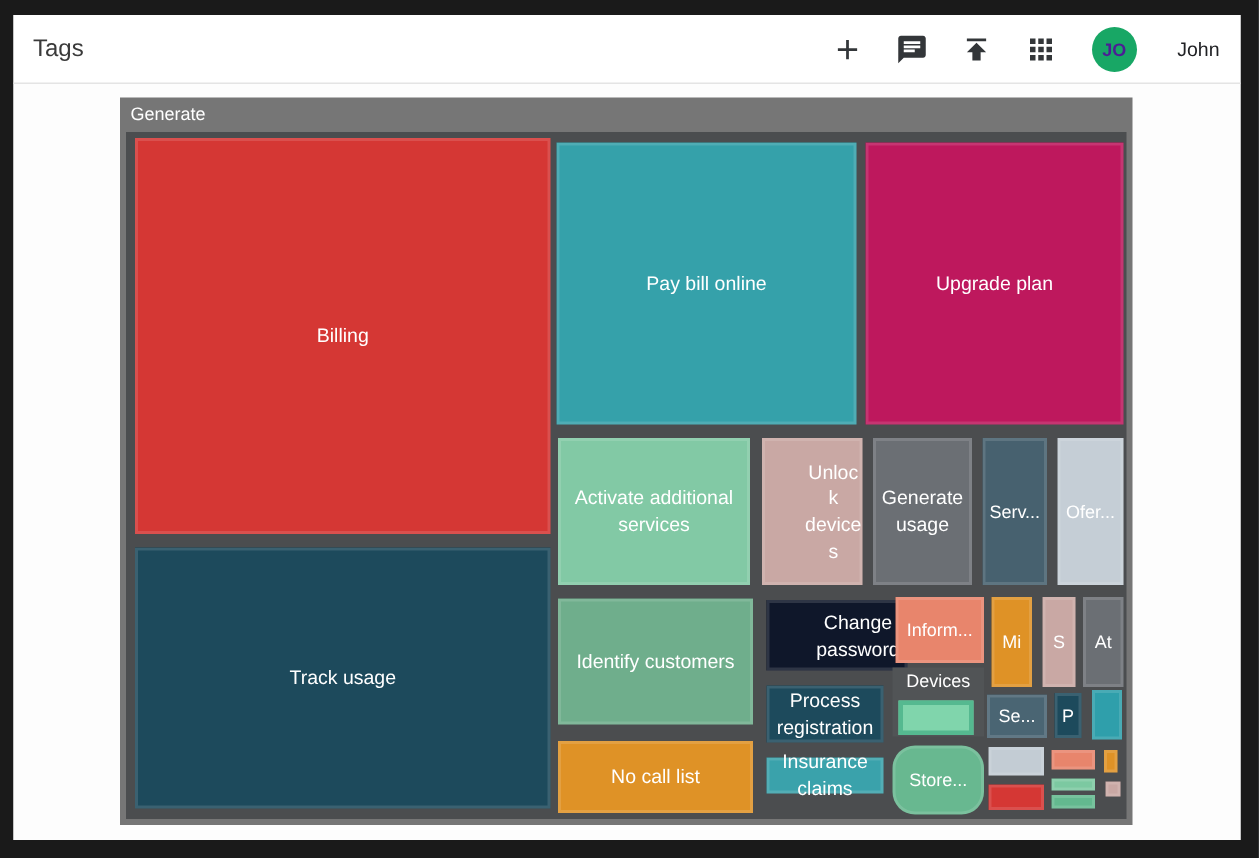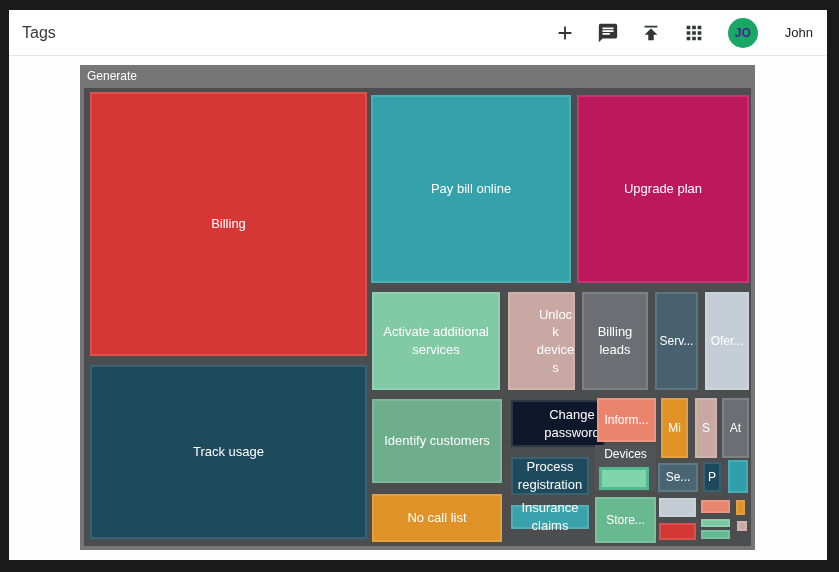--- a/index.html
+++ b/index.html
@@ -99,21 +99,21 @@
           <div class="tile" style="left: 493px; top: 7px; width: 172px; height: 188px; background: #be185d;">
             <span class="tile-label">Upgrade plan</span>
           </div>
           <div class="tile" style="left: 288px; top: 204px; width: 128px; height: 98px; background: rgb(130, 201, 165);">
             <span class="tile-label">Activate additional services</span>
           </div>
           <div class="tile" style="left: 424px; top: 204px; width: 67px; height: 98px; background: rgb(201, 168, 164); padding-left: 28px;">
             <span class="tile-label">Unlock devices</span>
           </div>
           <div class="tile" style="left: 498px; top: 204px; width: 66px; height: 98px; background: rgb(107, 111, 116);">
-            <span class="tile-label">Billing leads</span>
+            <span class="tile-label">Generate usage</span>
           </div>
           <div class="tile" style="left: 571px; top: 204px; width: 43px; height: 98px; background: rgb(71, 97, 111);">
             <span class="tile-label" style="font-size: 12px;">Serv...</span>
           </div>
           <div class="tile" style="left: 621px; top: 204px; width: 44px; height: 98px; background: rgb(197, 206, 214);">
             <span class="tile-label" style="font-size: 12px;">Ofer...</span>
           </div>
           <div class="tile" style="left: 288px; top: 311px; width: 130px; height: 84px; background: rgb(111, 174, 140);">
             <span class="tile-label">Identify customers</span>
           </div>
@@ -129,21 +129,21 @@
           <div class="tile" style="left: 427px; top: 417px; width: 78px; height: 24px; background: rgb(58, 162, 171);">
             <span class="tile-label">Insurance claims</span>
           </div>
           <div class="tile" style="left: 513px; top: 310px; width: 59px; height: 44px; background: rgb(232, 133, 108);">
             <span class="tile-label" style="font-size: 12px;">Inform...</span>
           </div>
           <div class="tile group" style="left: 511px; top: 357px; width: 61px; height: 46px; background: rgb(81, 84, 86);">
             <span class="tile-label" style="font-size: 12px;">Devices</span>
           </div>
           <div class="tile child" style="left: 515px; top: 379px; width: 50px; height: 23px; background: rgb(128, 213, 172); border: 3px solid rgb(85, 185, 144);"></div>
-          <div class="tile" style="left: 511px; top: 409px; width: 61px; height: 46px; background: rgb(104, 184, 144);">
+          <div class="tile" style="left: 511px; top: 409px; width: 61px; height: 46px; background: rgb(104, 184, 144); border-radius: 15px;">
             <span class="tile-label" style="font-size: 12px;">Store...</span>
           </div>
           <div class="tile" style="left: 577px; top: 310px; width: 27px; height: 60px; background: rgb(223, 146, 38);">
             <span class="tile-label" style="font-size: 12px;">Mi</span>
           </div>
           <div class="tile" style="left: 611px; top: 310px; width: 22px; height: 60px; background: rgb(201, 168, 164);">
             <span class="tile-label" style="font-size: 12px;">S</span>
           </div>
           <div class="tile" style="left: 638px; top: 310px; width: 27px; height: 60px; background: rgb(107, 111, 116);">
             <span class="tile-label" style="font-size: 12px;">At</span>

